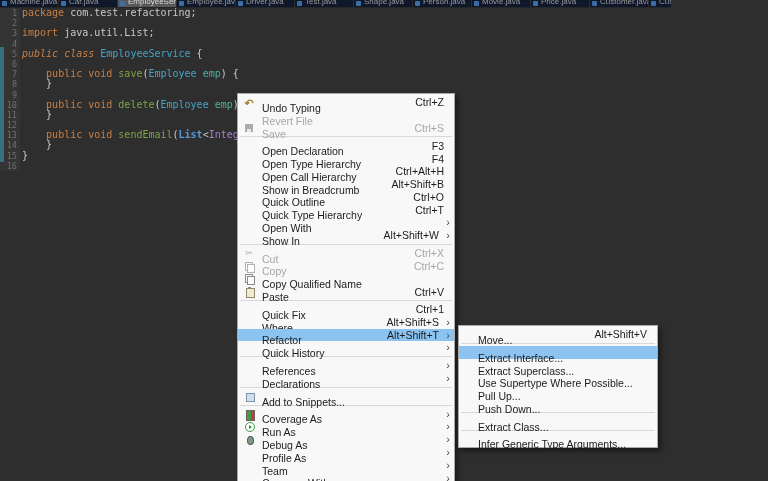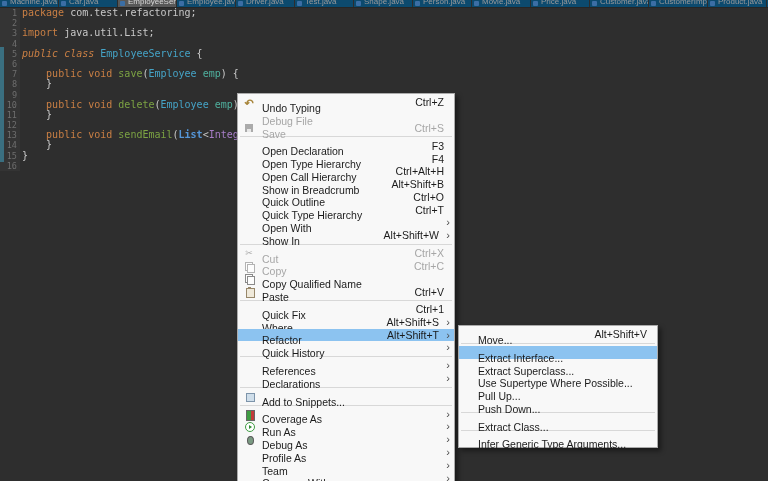--- a/index.html
+++ b/index.html
@@ -4,22 +4,22 @@
 <style>
   * { margin:0; padding:0; box-sizing:border-box; }
   html,body { background:#1e1e1e; }
   .screen {
     position:relative; width:768px; height:481px; overflow:hidden;
     background:#2e2e2e; font-family:"Liberation Sans", sans-serif;
   }
 
   
   .tabbar {
-    position:absolute; left:0; top:0; width:768px; height:8px;
-    background:#0c4a6e; display:flex; overflow:hidden;
+    position:absolute; left:0; top:0; width:671px; height:8px;
+    background:#0f172a; display:flex; overflow:hidden;
     border-bottom:1px solid #262626;
   }
   .tab {
     flex:0 0 auto; width:59px; height:100%; overflow:hidden; white-space:nowrap;
     border-right:1px solid #2d2d2d; color:#9a9a9a; font-size:8px; line-height:10px;
     padding:0 3px 0 10px; position:relative;
   }
   .tab.active { background:#585858; color:#d8d8d8; }
   .tab .jicon {
     position:absolute; left:2px; top:1px; width:5px; height:5px;
@@ -245,21 +245,21 @@
     <div class="range-bar"></div>
   </div>
 
   <div class="menu" id="main-menu" style="left:237px; top:93px; width:218px;">
       <div class="mi">
         <span class="mi-icon icon-undo"></span>
         <span class="mi-label">Undo Typing</span>
         <span class="mi-accel">Ctrl+Z</span>
       </div>
       <div class="mi disabled">
-        <span class="mi-label">Debug File</span>
+        <span class="mi-label">Revert File</span>
       </div>
       <div class="mi disabled">
         <span class="mi-icon icon-save"></span>
         <span class="mi-label">Save</span>
         <span class="mi-accel">Ctrl+S</span>
       </div>
       <div class="mi-sep"></div>
       <div class="mi">
         <span class="mi-label">Open Declaration</span>
         <span class="mi-accel">F3</span>

